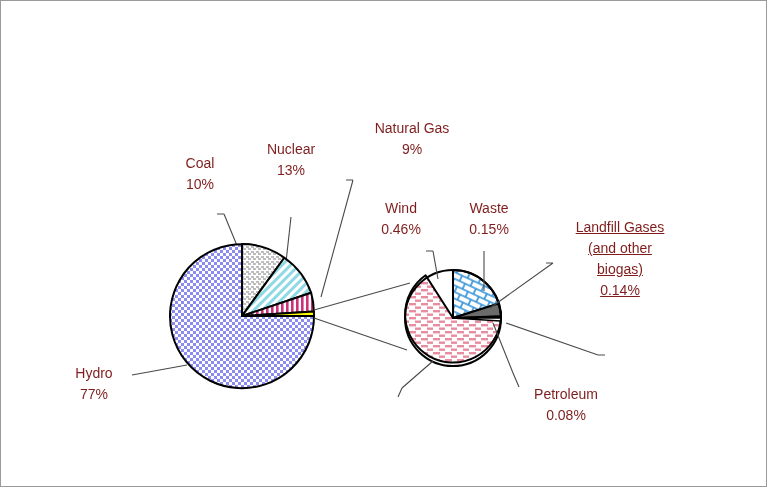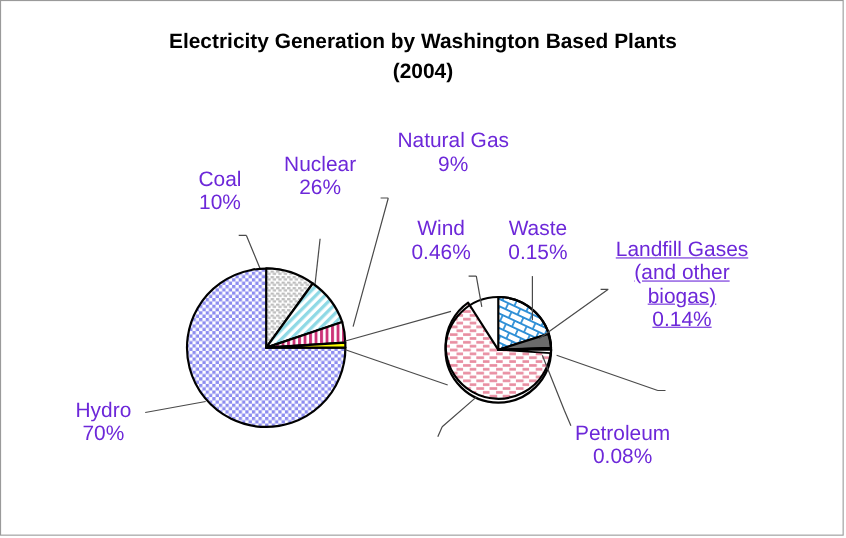--- a/index.html
+++ b/index.html
@@ -33,34 +33,32 @@
     color: #000000;
     white-space: pre-line;
   }
   #plot-svg {
     position: absolute;
     left: 0;
     top: 0;
   }
   .lbl {
     position: absolute;
-    font-size: 19px;
+    font-size: 14px;
     line-height: 21px;
-    color: #6d28d9;
+    color: #7f1d1d;
     text-align: center;
     white-space: pre-line;
   }
 </style>
 </head>
 <body>
 
 <div id="figure">
 
-  <div id="chart-title">Electricity Generation by Washington Based Plants
-(2004)</div>
 
   <svg id="plot-svg" width="767" height="487">
     <defs>
 
       <pattern id="p-hydro" patternUnits="userSpaceOnUse" width="6" height="6">
         <rect width="6" height="6" fill="#ffffff"></rect>
         <rect x="0" y="0" width="3" height="3" fill="#8c8cf0"></rect>
         <rect x="3" y="3" width="3" height="3" fill="#8c8cf0"></rect>
       </pattern>
 
@@ -153,25 +151,25 @@
 
       <path d="M397,396 L401,387 M401,387 L432,360"></path>
 
       <path d="M518,386 L512,372 M512,372 L492,322"></path>
     </g>
   </svg>
 
   <div class="lbl" style="left:163px; top:152px; width:72px;">Coal
 10%</div>
   <div class="lbl" style="left:243px; top:138px; width:94px;">Nuclear
-26%</div>
+13%</div>
   <div class="lbl" style="left:348px; top:117px; width:126px;">Natural Gas
 9%</div>
   <div class="lbl" style="left:52px;  top:362px; width:82px;">Hydro
-70%</div>
+77%</div>
 
   <div class="lbl" style="left:362px; top:197px; width:76px;">Wind
 0.46%</div>
   <div class="lbl" style="left:446px; top:197px; width:84px;">Waste
 0.15%</div>
   <div class="lbl" style="left:552px; top:216px; width:134px;text-decoration:underline;">Landfill Gases
 (and other
 biogas)
 0.14%</div>
   <div class="lbl" style="left:510px; top:383px; width:110px;">Petroleum

